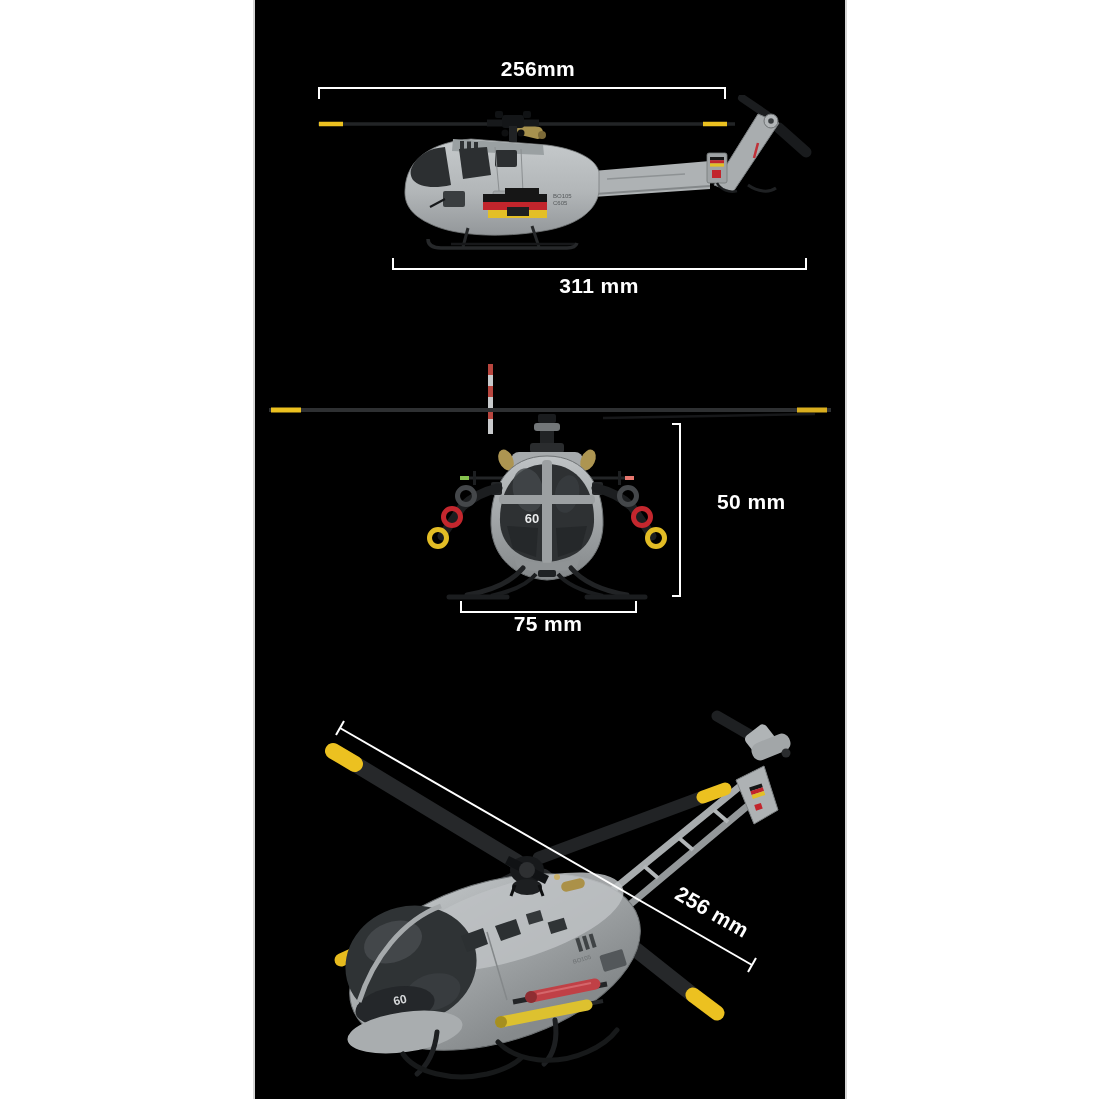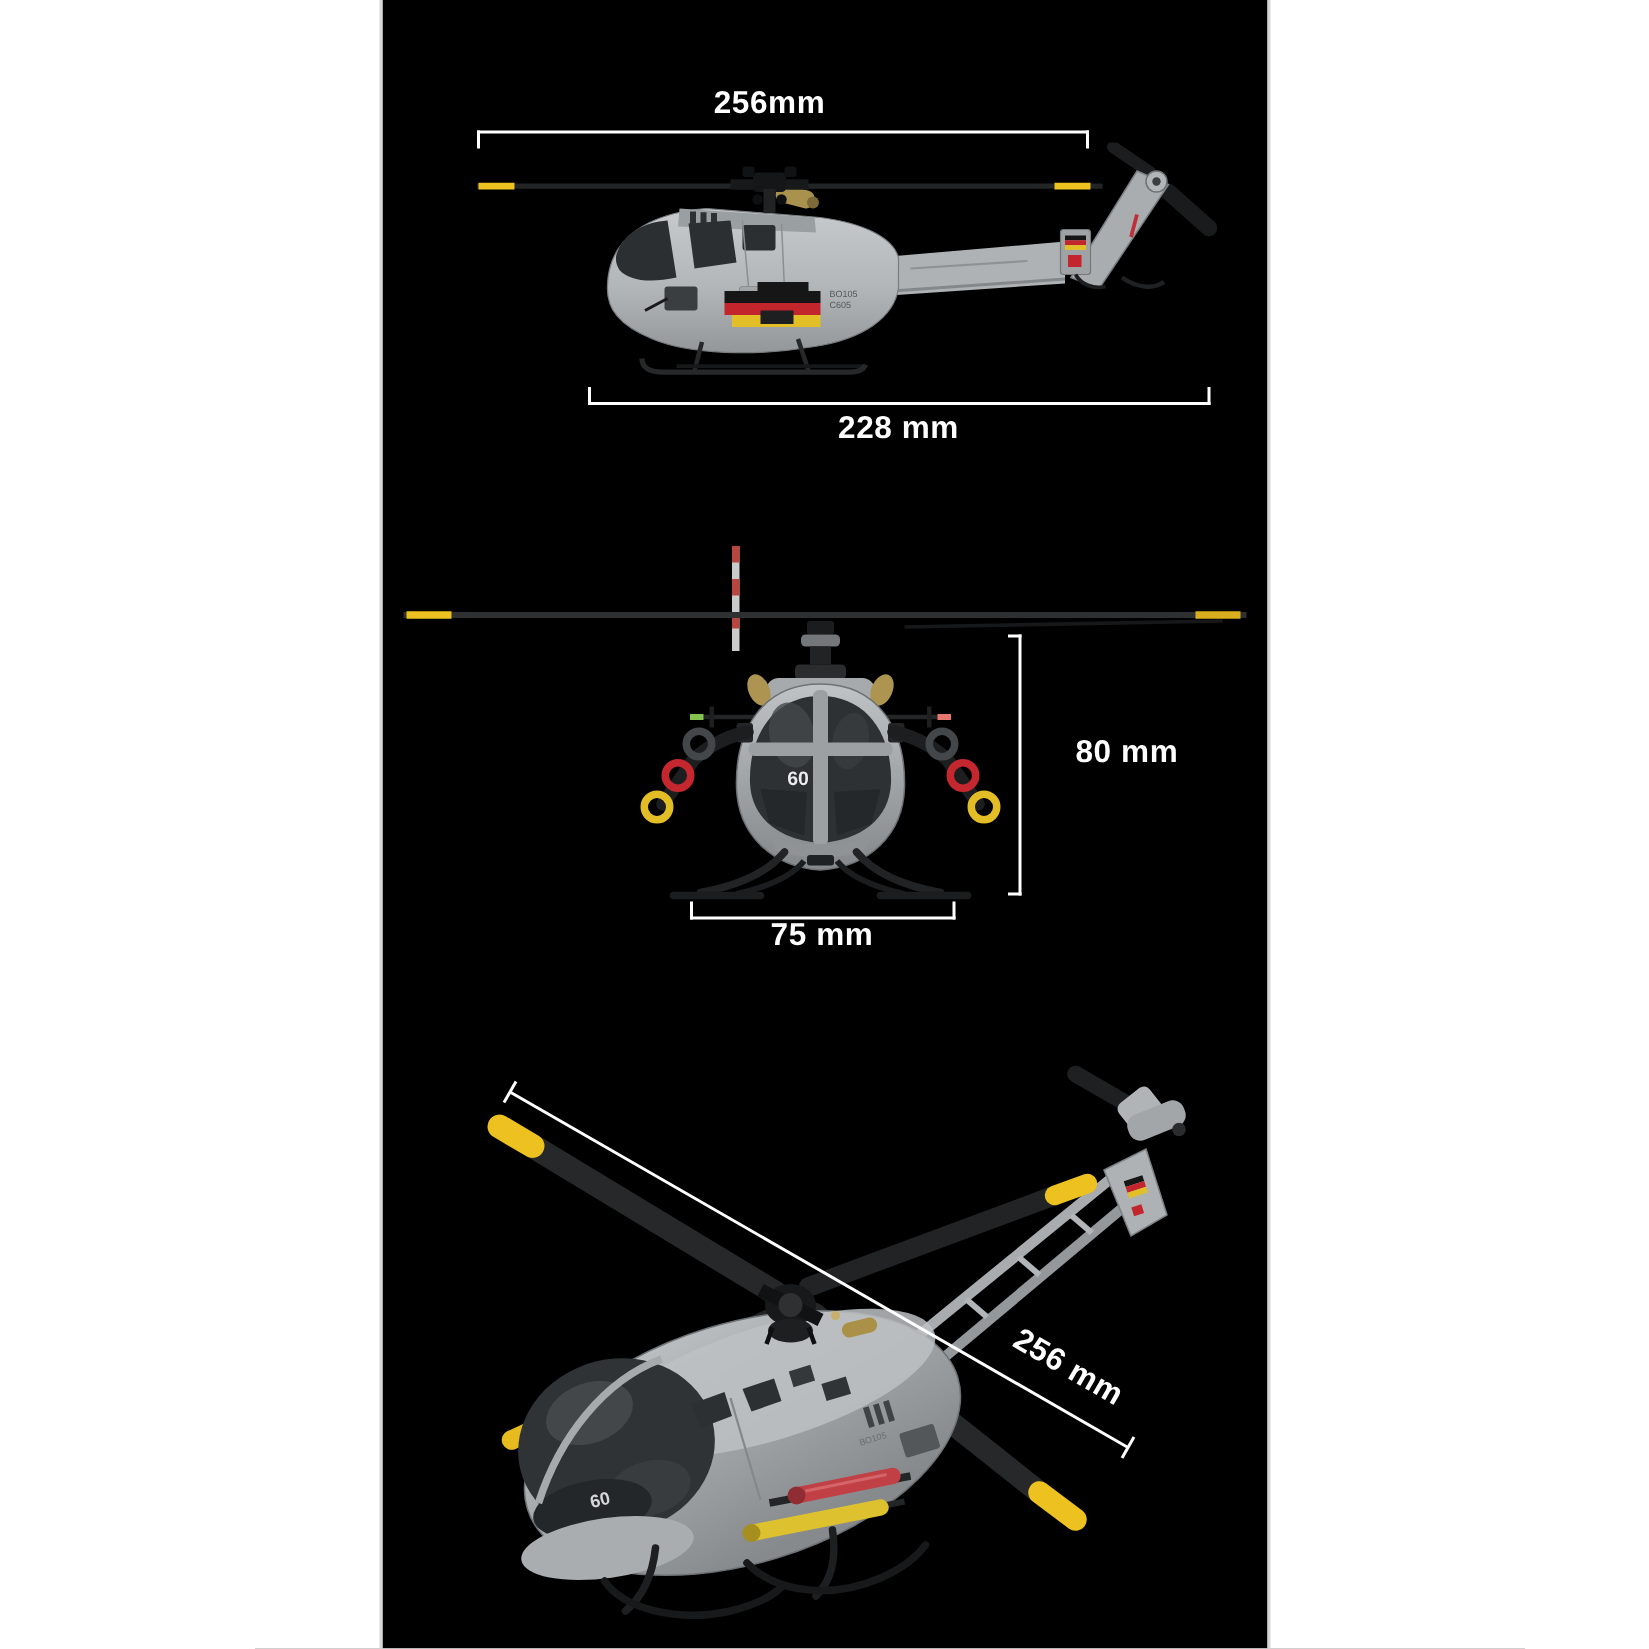--- a/index.html
+++ b/index.html
@@ -301,27 +301,27 @@
       <path d="M243,342 C262,362 300,366 332,352 C346,346 356,338 362,330" stroke="#17191a" stroke-width="5" fill="none" stroke-linecap="round"></path>
     </g>
 
     <g>
       <line x1="85" y1="28" x2="497" y2="265" stroke="#ffffff" stroke-width="2"></line>
       <line x1="89" y1="21" x2="81" y2="35" stroke="#ffffff" stroke-width="2"></line>
       <line x1="501" y1="258" x2="493" y2="272" stroke="#ffffff" stroke-width="2"></line>
     </g>
   </svg>
 
-  <div class="dim-label" style="left:413px; top:56px; width:200px;">256mm</div>
+  <div class="dim-label" style="left:438px; top:56px; width:200px;">256mm</div>
   <div class="bracket bracket-h-down" style="left:318px; top:87px; width:404px;"></div>
 
   <div class="bracket bracket-h-up" style="left:392px; top:258px; width:411px;"></div>
-  <div class="dim-label" style="left:499px; top:273px; width:200px;">228 mm</div>
+  <div class="dim-label" style="left:499px; top:273px; width:200px;">311 mm</div>
 
   <div class="bracket bracket-v-left" style="left:672px; top:423px; height:170px;"></div>
-  <div class="dim-label dim-label-left" style="left:717px; top:489px;">80 mm</div>
+  <div class="dim-label dim-label-left" style="left:717px; top:489px;">50 mm</div>
 
   <div class="bracket bracket-h-up" style="left:460px; top:601px; width:173px;"></div>
   <div class="dim-label" style="left:448px; top:611px; width:200px;">75 mm</div>
 
   <div class="dim-label rotated-label" style="left:632px; top:898px; width:160px;">256 mm</div>
 
 </div>
 
 </body></html>

